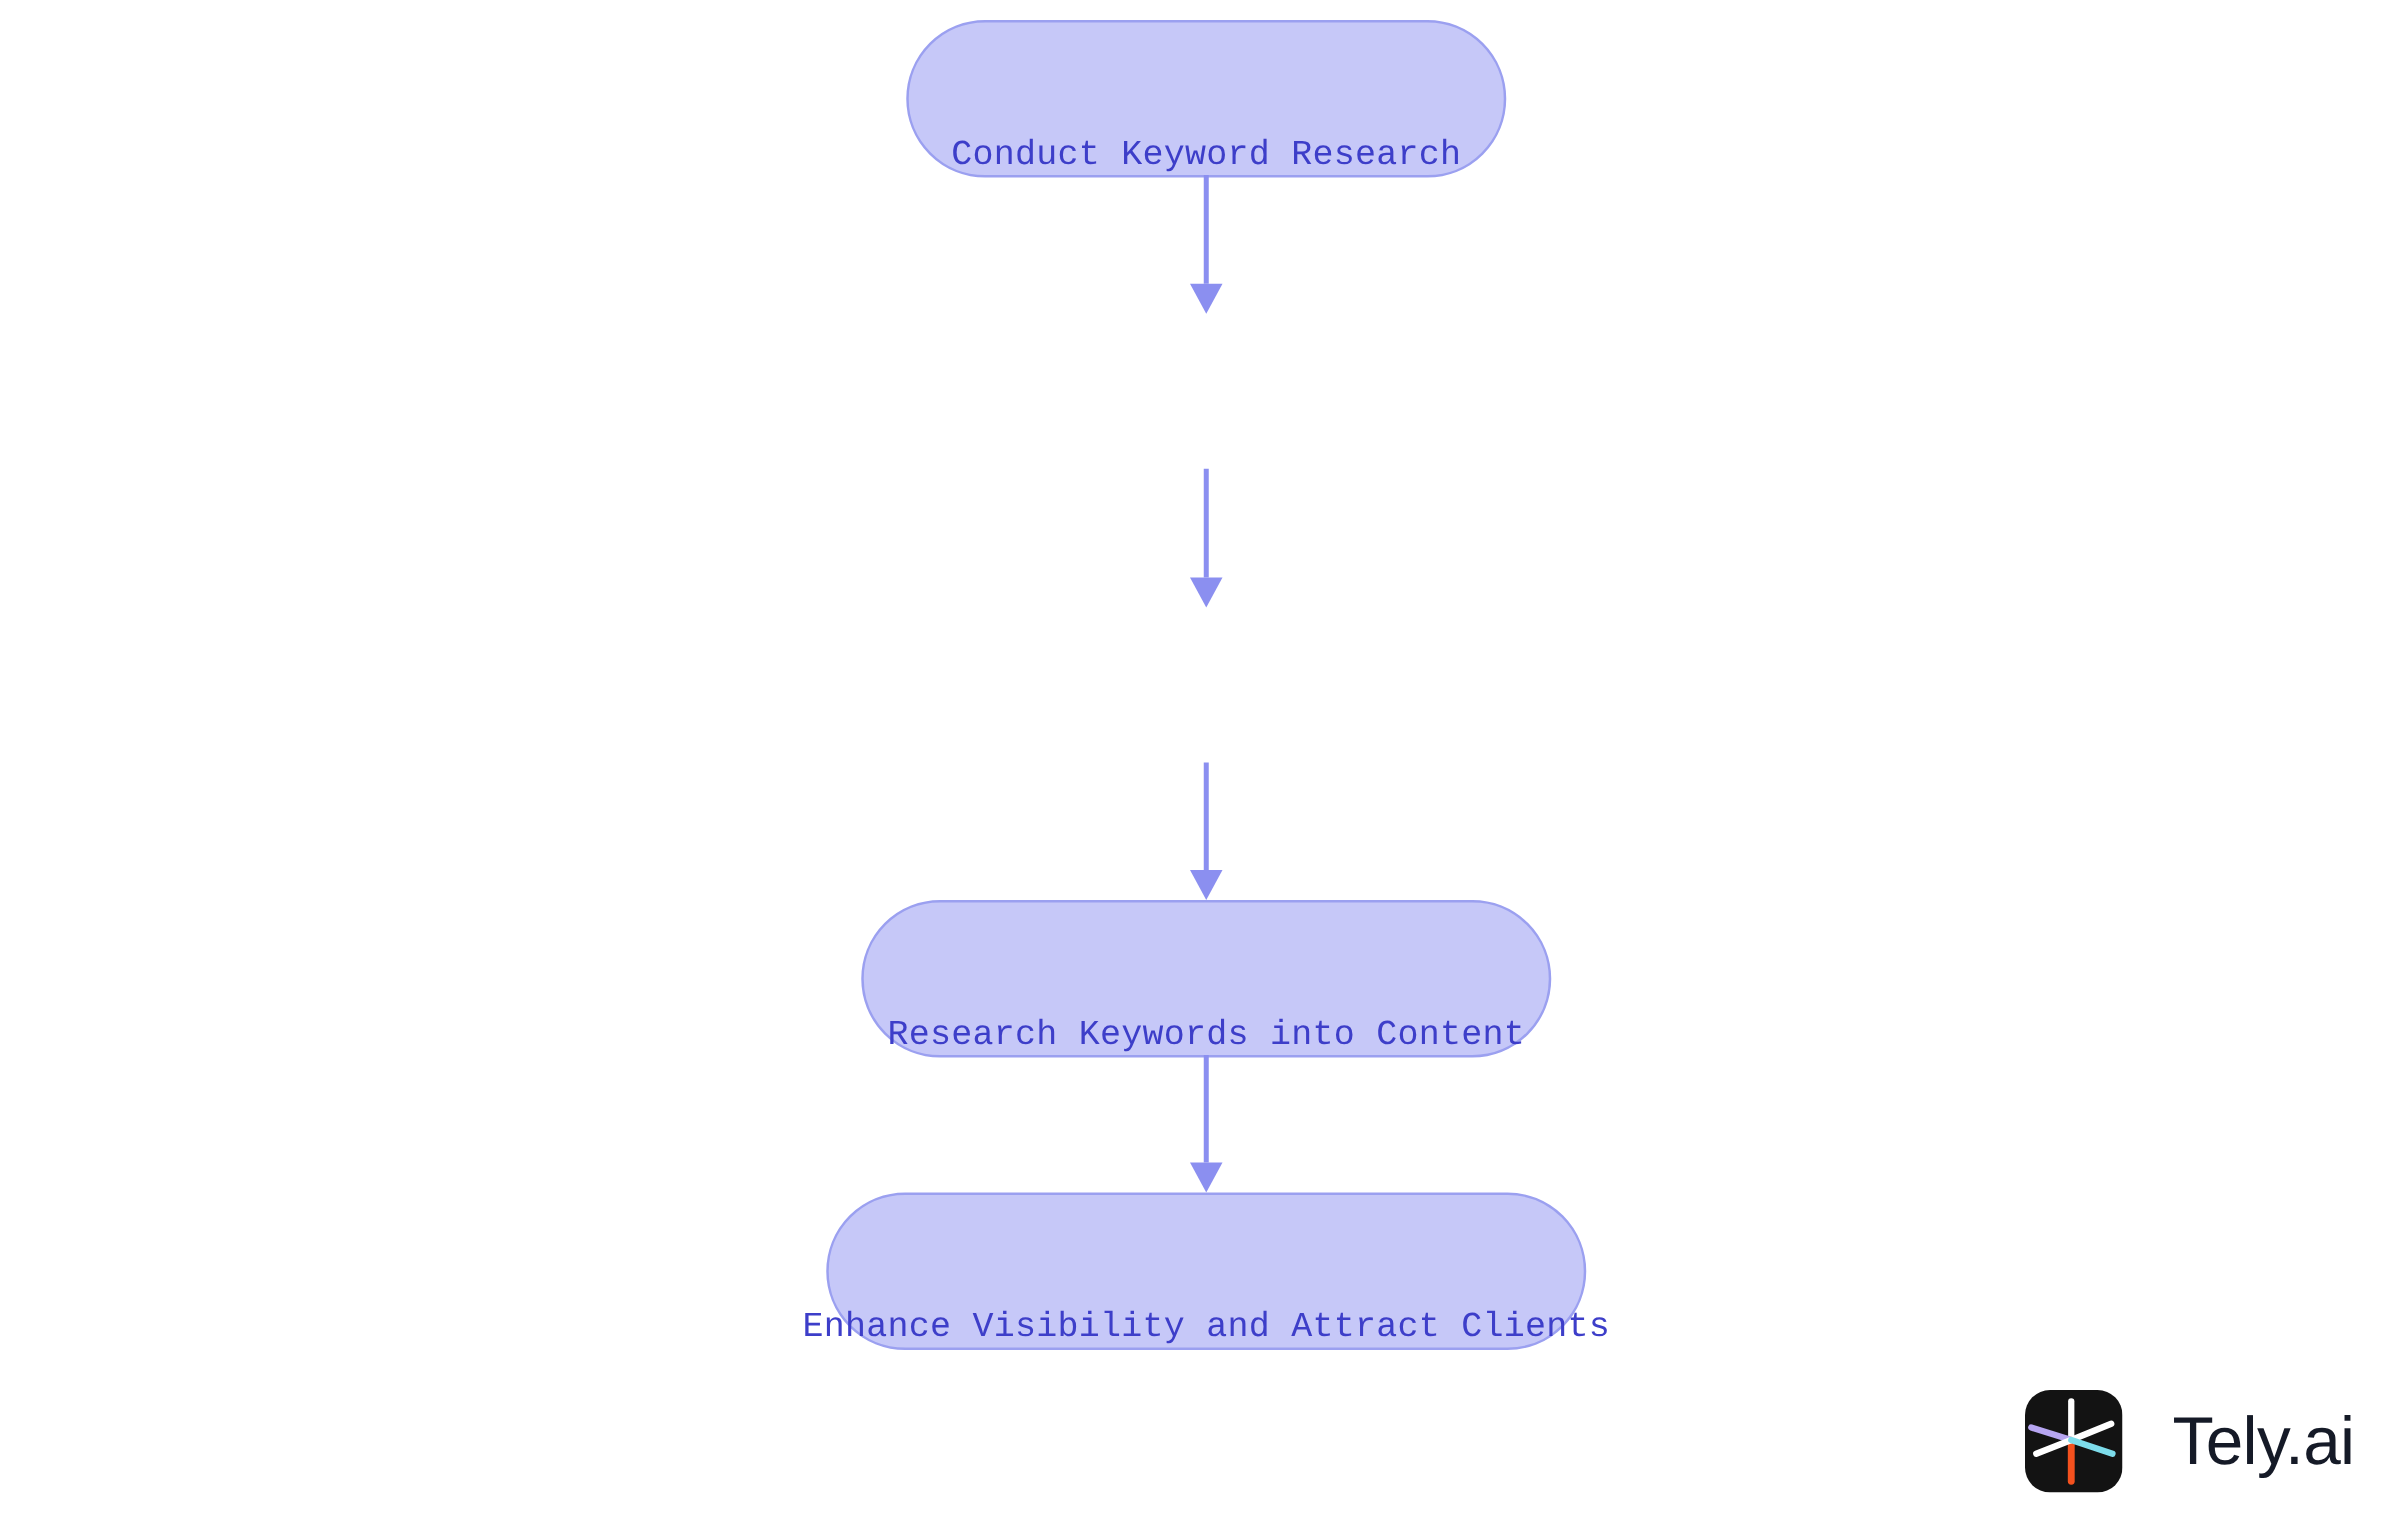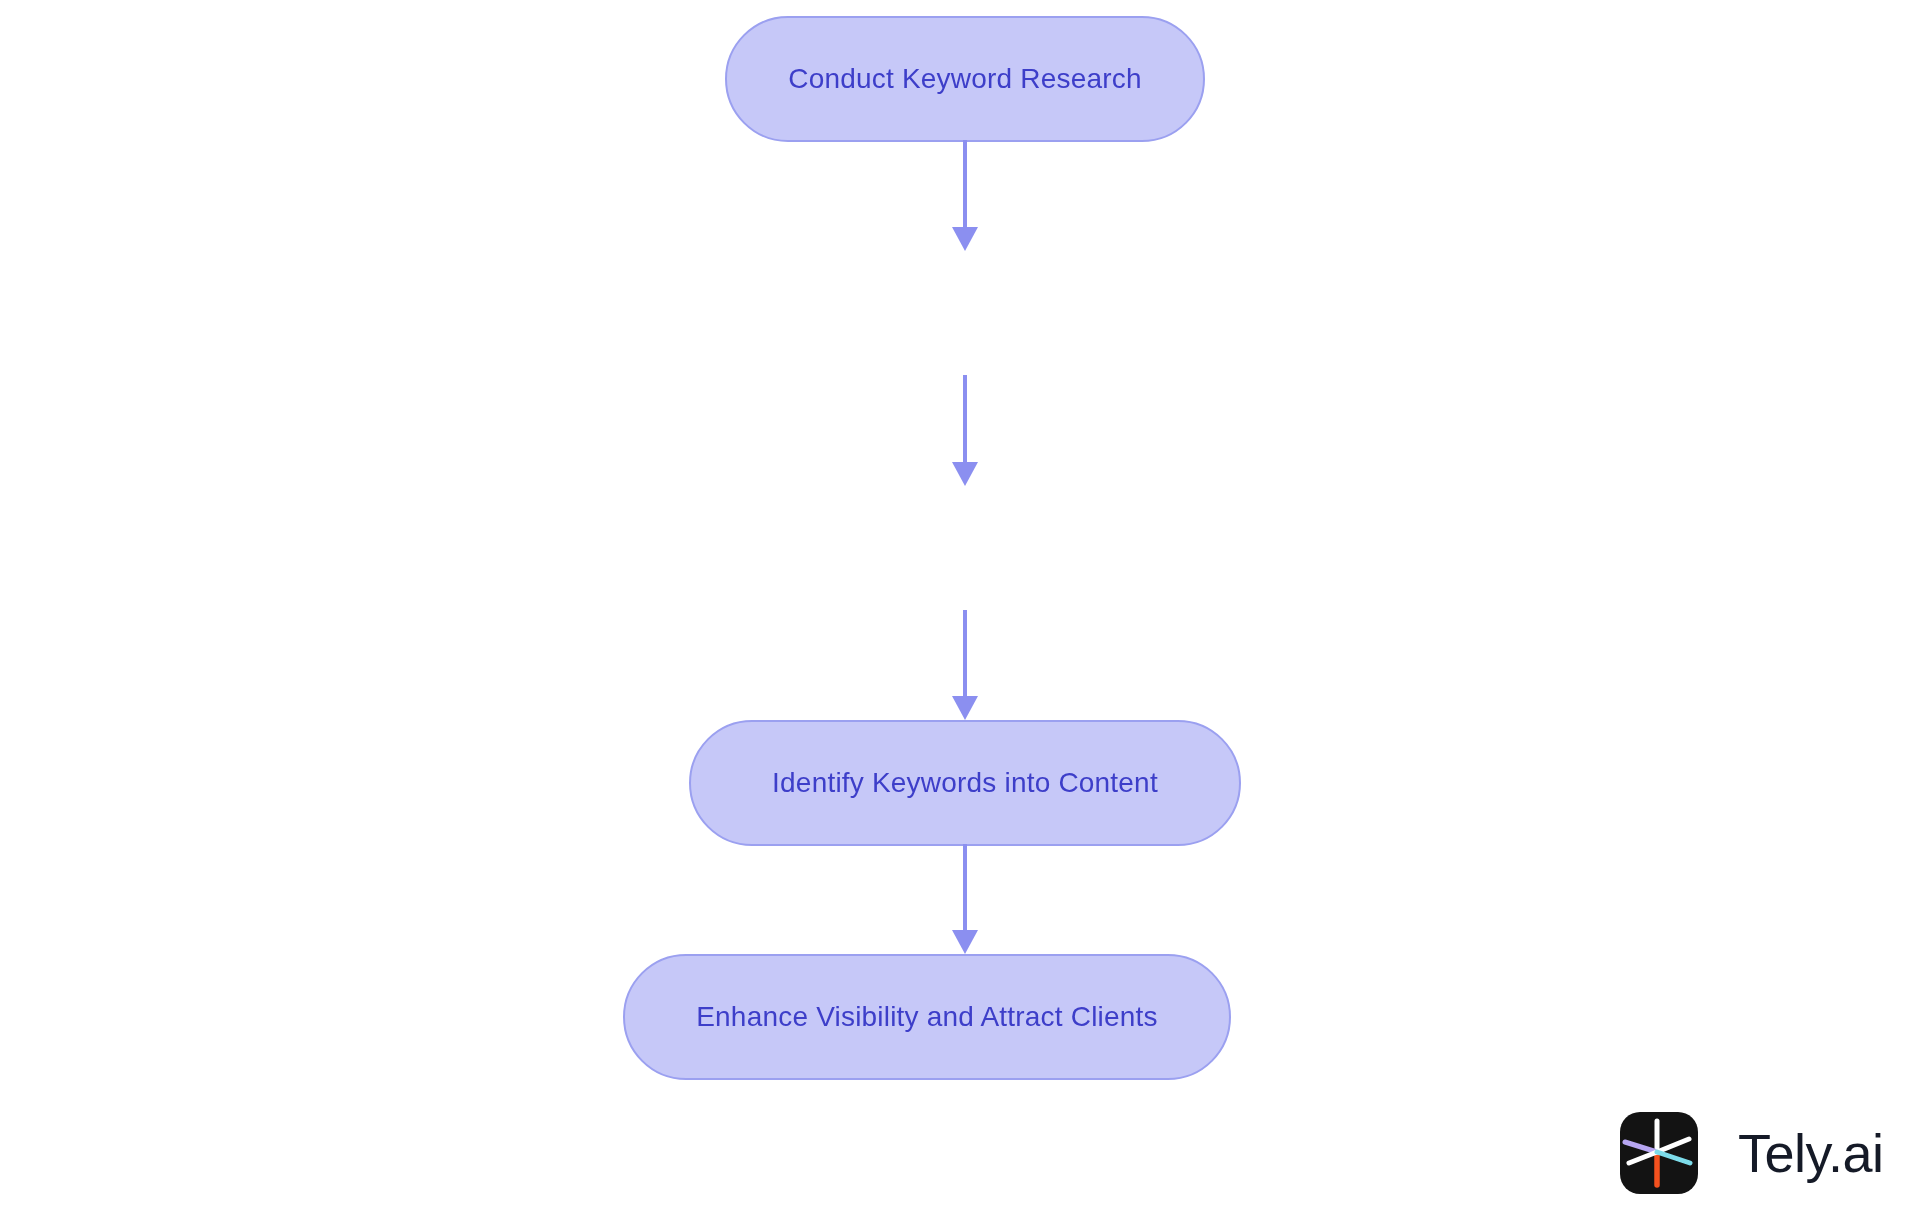--- a/index.html
+++ b/index.html
@@ -16,32 +16,33 @@
     overflow: hidden;
   }
   .node {
     position: absolute;
     height: 126px;
     border-radius: 63px;
     background: var(--node-fill, #c6c8f8);
     border: 2px solid var(--node-border, #9ba0f0);
     box-sizing: border-box;
     display: flex;
-    align-items: center;
+    align-items: flex-end;
     justify-content: center;
     color: var(--node-text, #3d3ec9);
     font-size: 28px;
     white-space: nowrap;
     letter-spacing: 0.2px;
+    font-family: Liberation Mono, monospace;
   }
   .node-1 { left: 725px; top:  16px; width: 480px; }
   .node-2 { left: 565px; top: 251px; width: 800px; }
   .node-3 { left: 705px; top: 486px; width: 520px; }
   .node-4 { left: 689px; top: 720px; width: 552px; }
-  .node-5 { left: 623px; top: 954px; width: 608px; }
+  .node-5 { left: 661px; top: 954px; width: 608px; }
 
   .arrow {
     position: absolute;
     left: 952px;            
     width: 26px;
     display: flex;
     flex-direction: column;
     align-items: center;
   }
   .arrow .stem {
@@ -97,21 +98,21 @@
     <div class="head"></div>
   </div>
 
 
   <div class="arrow arrow-3">
     <div class="stem"></div>
     <div class="head"></div>
   </div>
 
   <div class="node node-4">
-    <span>Identify Keywords into Content</span>
+    <span>Research Keywords into Content</span>
   </div>
 
   <div class="arrow arrow-4">
     <div class="stem"></div>
     <div class="head"></div>
   </div>
 
   <div class="node node-5">
     <span>Enhance Visibility and Attract Clients</span>
   </div>

